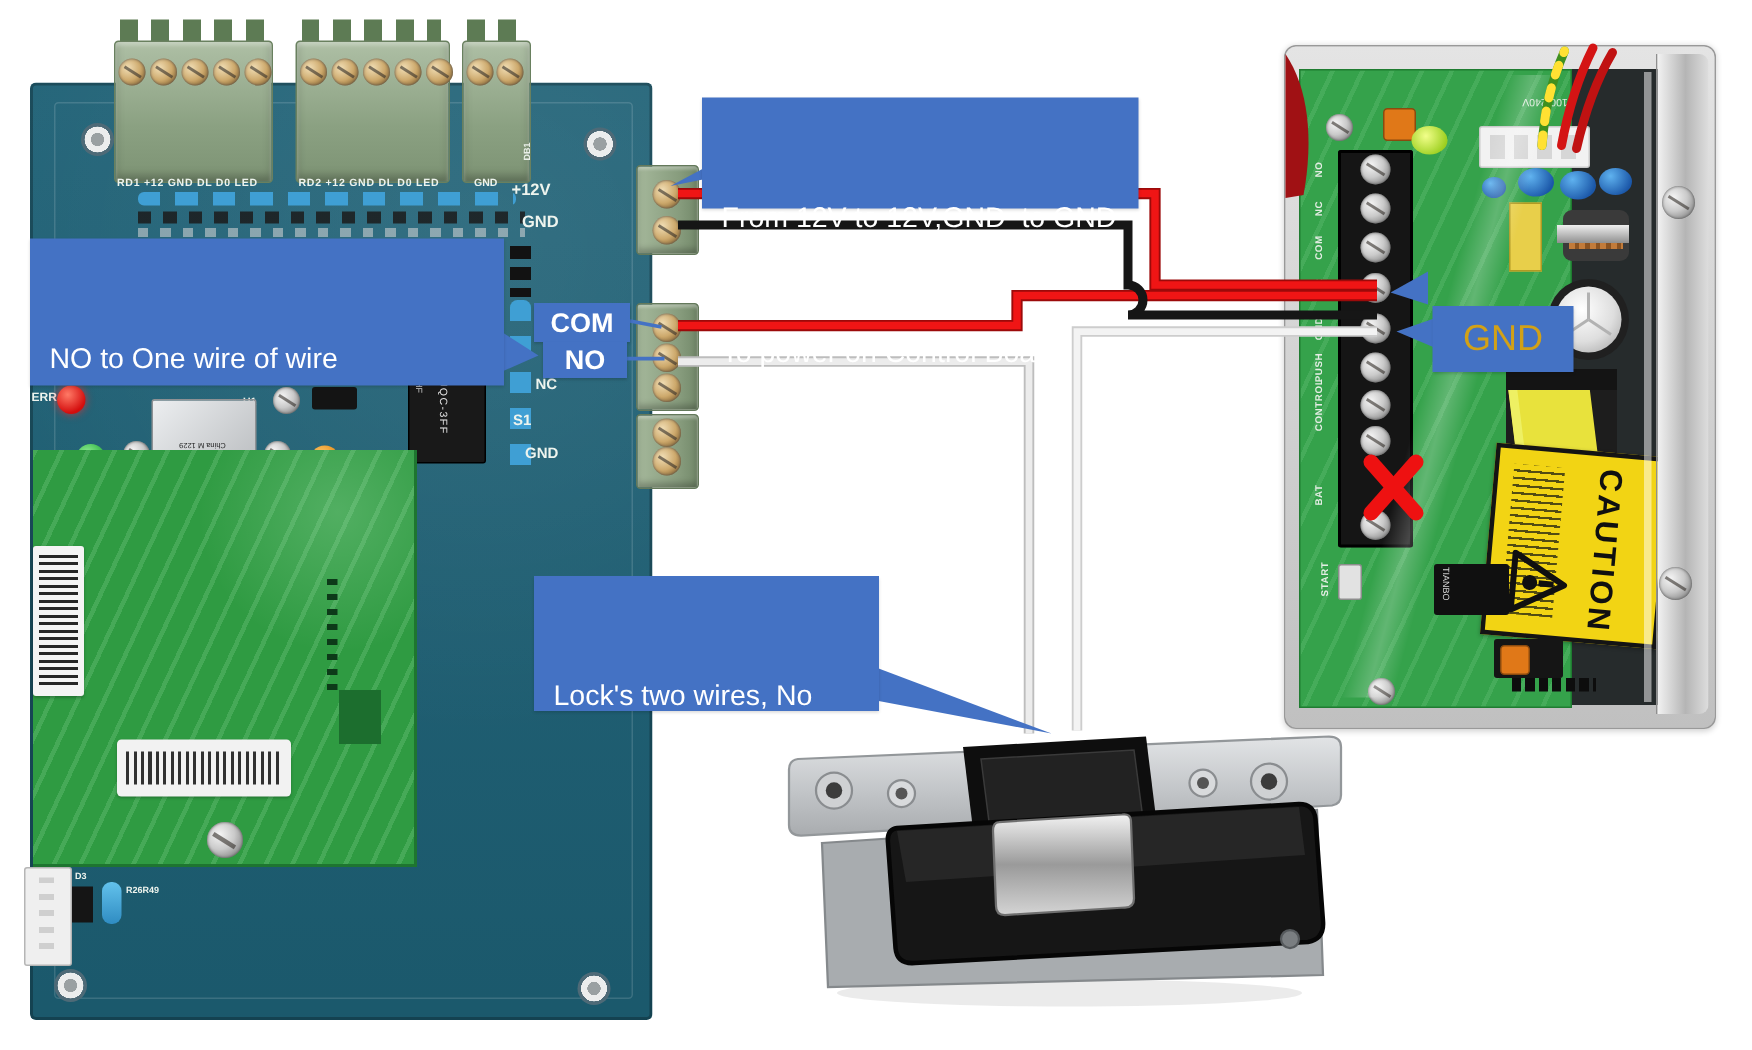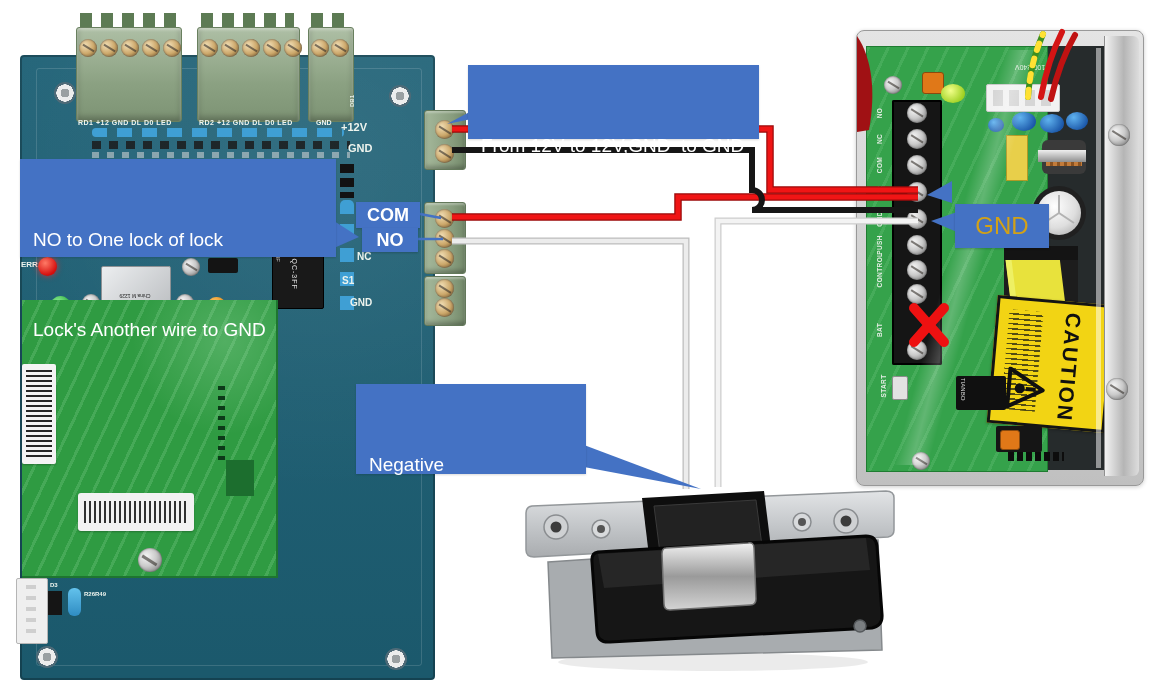--- a/index.html
+++ b/index.html
@@ -339,22 +339,22 @@
     <polygon points="952,181 952,203 927,195" fill="#4472c4"></polygon>
     <polygon points="957,212 957,232 931,221" fill="#4472c4"></polygon>
   </svg>
 
   <div class="labelbox" style="left:356px;top:202px;width:64px;height:26px;font-size:18px;">COM</div>
   <div class="labelbox" style="left:362px;top:228px;width:56px;height:24px;font-size:18px;">NO</div>
   <div class="labelbox" style="left:955px;top:204px;width:94px;height:44px;font-size:24px;font-weight:normal;color:#d2a117;">GND</div>
 
   <div class="callout" style="left:468px;top:28px;width:265px;height:62px;margin-top:37px;">
     <div>From 12V to 12V,GND  to GND</div>
+    <div>To power on Control Board</div>
   </div>
   <div class="callout" style="left:20px;top:159px;width:290px;height:86px;">
-    <div>NO to One lock of lock</div>
-    <div>Lock's Another wire to GND</div>
+    <div>NO to One wire of wire</div>
   </div>
   <div class="callout" style="left:356px;top:384px;width:204px;height:78px;">
-    <div>Negative</div>
+    <div>Lock's two wires, No</div>
   </div>
 
 </div>
 
 </body></html>

